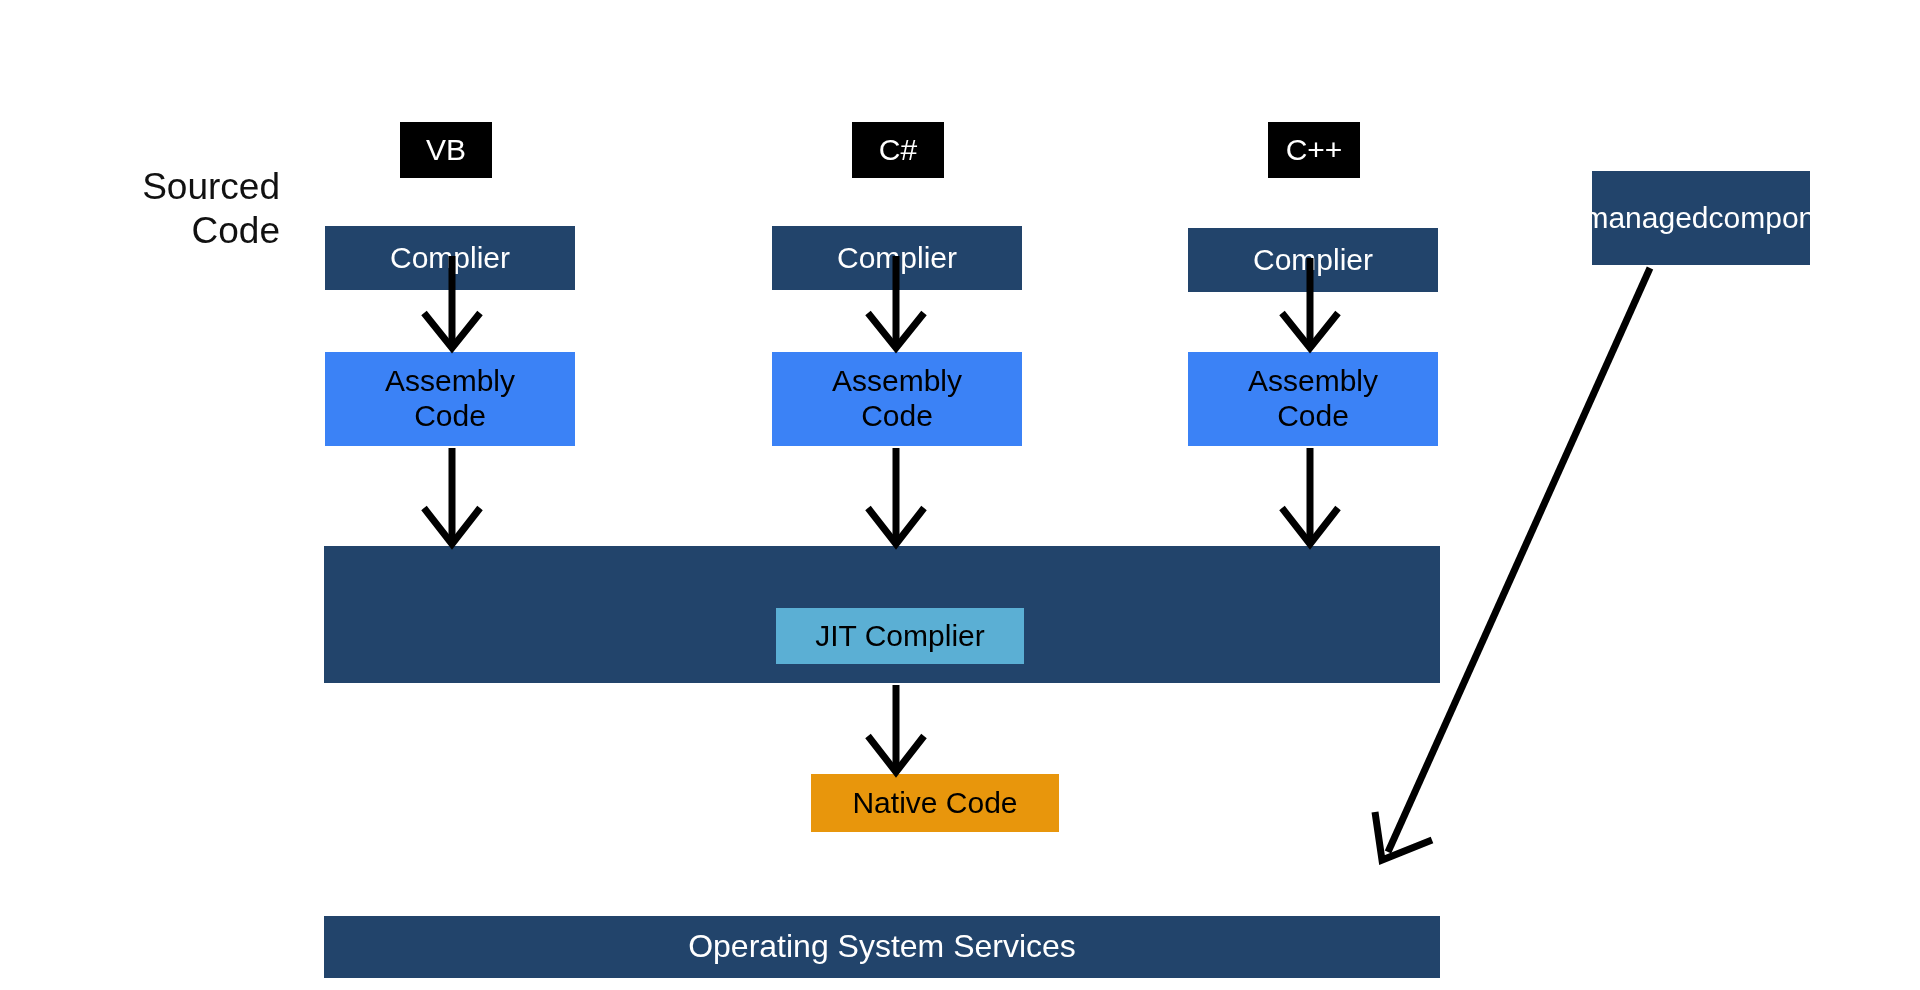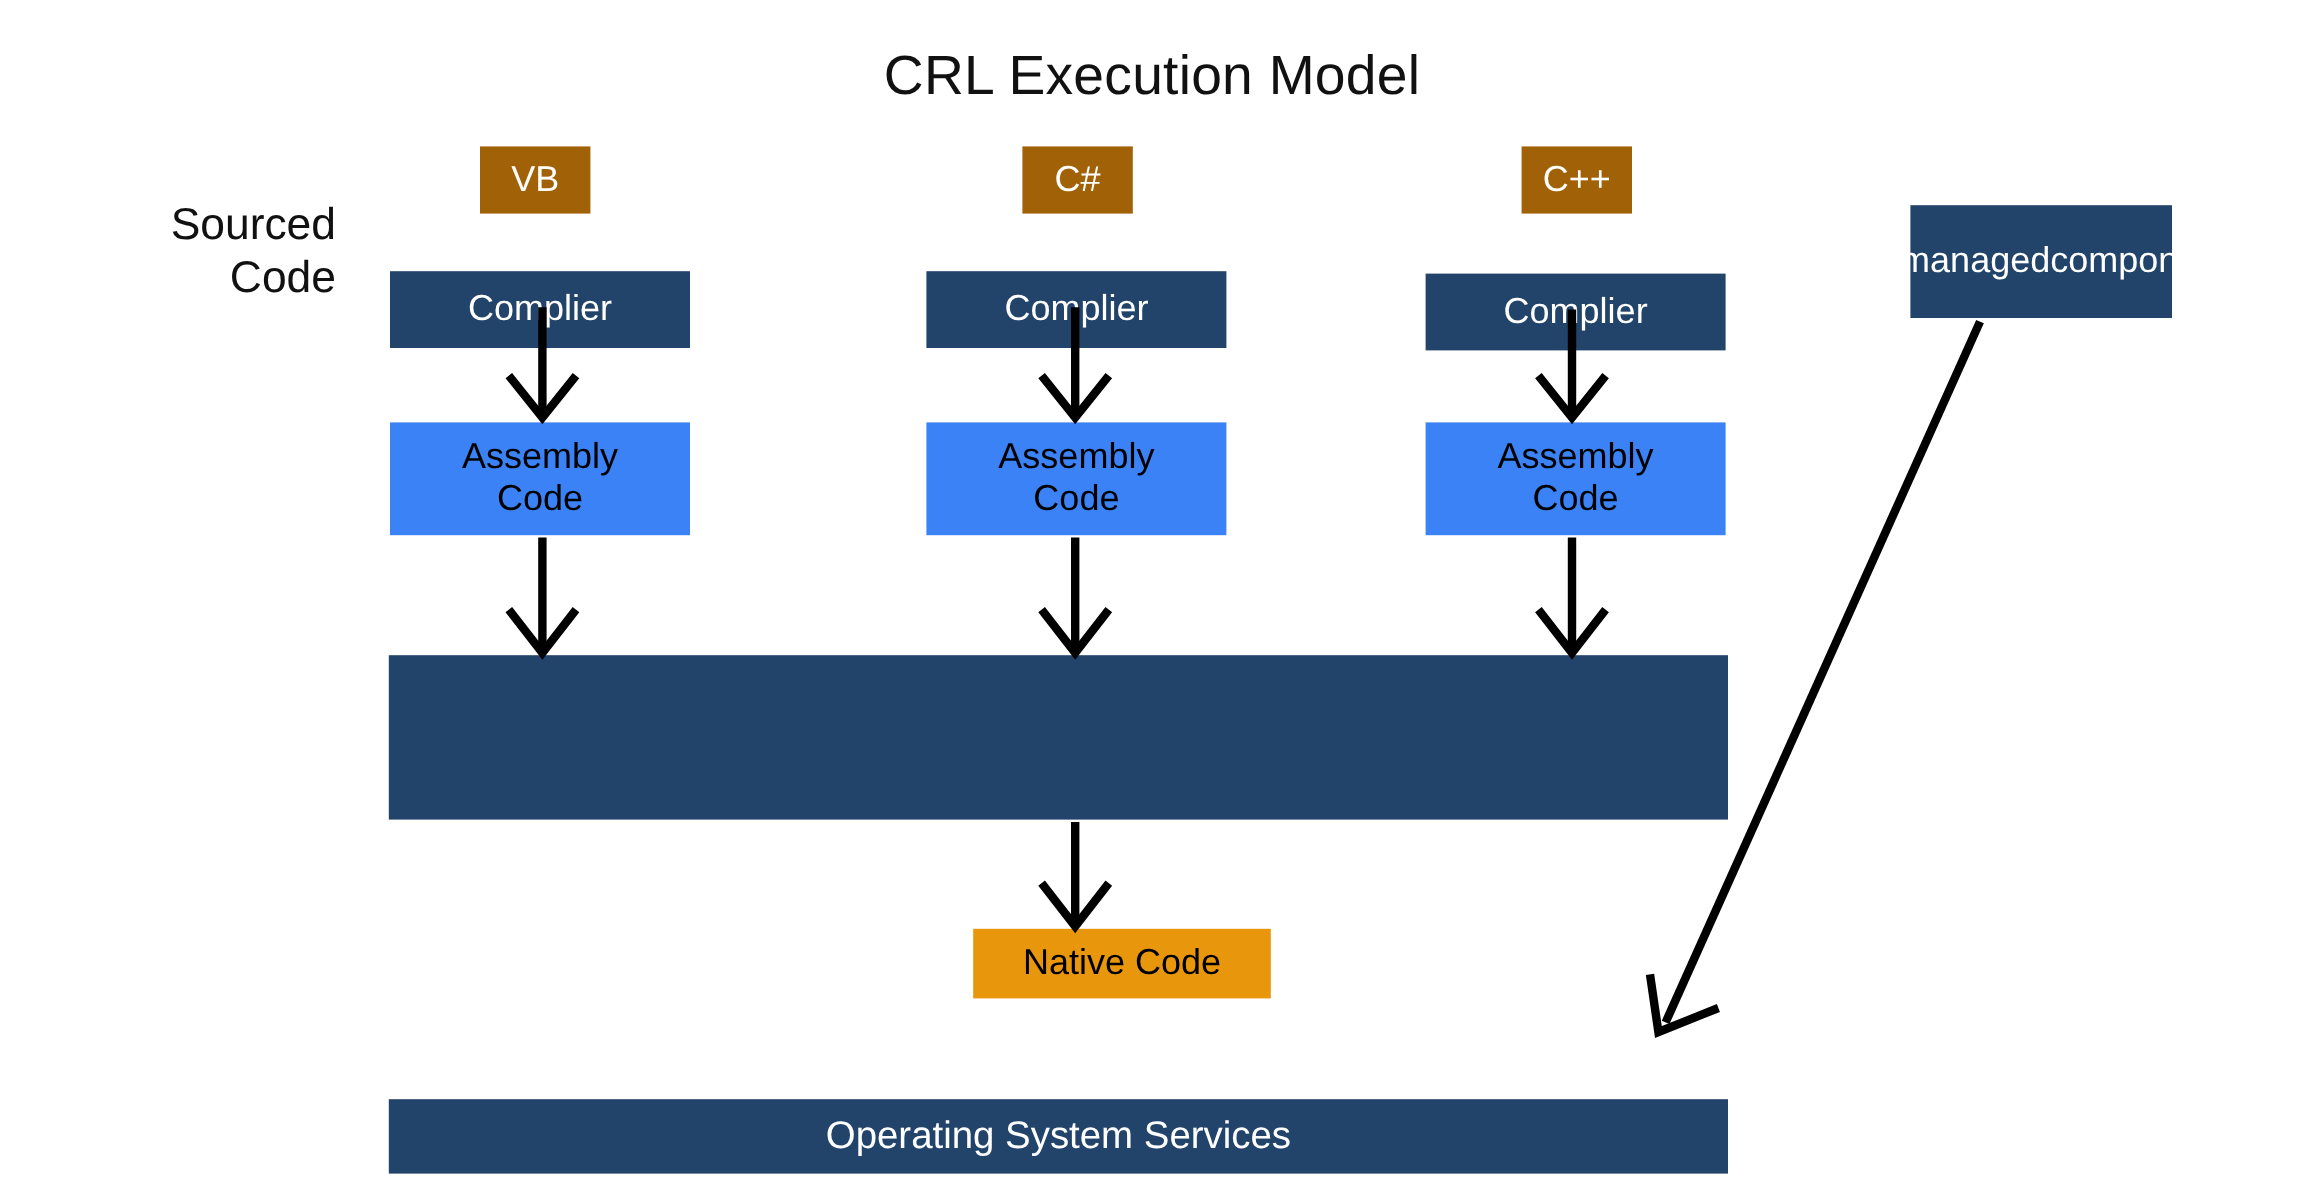--- a/index.html
+++ b/index.html
@@ -47,21 +47,21 @@
     position: absolute;
     box-sizing: border-box;
     display: flex;
     align-items: center;
     justify-content: center;
     text-align: center;
     line-height: 1.16;
   }
 
   .lang-box {
-    background: #a16207;
+    background: #000000;
     color: #ffffff;
     font-size: 30px;
   }
 
   .compiler-box {
     background: #22446B;
     color: #ffffff;
     font-size: 30px;
     margin-top: 36px;
   }
@@ -111,21 +111,20 @@
   svg.arrows line, svg.arrows polyline, svg.arrows path {
     stroke: #000000;
     fill: none;
   }
 </style>
 </head>
 <body>
 
 <div class="stage">
 
-  <div class="title">CRL Execution Model</div>
 
   <div class="side-label" style="left:60px; top:165px; width:220px;">
     <div>Sourced</div>
     <div>Code</div>
   </div>
 
   <div class="box lang-box" style="left:400px; top:122px; width:92px; height:56px;">VB</div>
   <div class="box compiler-box" style="left:325px; top:190px; width:250px; height:64px;">Complier</div>
   <div class="box assembly-box" style="left:325px; top:352px; width:250px; height:94px; flex-direction:column;">
     <div>Assembly</div>
@@ -140,20 +139,21 @@
   </div>
 
   <div class="box lang-box" style="left:1268px; top:122px; width:92px; height:56px;">C++</div>
   <div class="box compiler-box" style="left:1188px; top:192px; width:250px; height:64px;">Complier</div>
   <div class="box assembly-box" style="left:1188px; top:352px; width:250px; height:94px; flex-direction:column;">
     <div>Assembly</div>
     <div>Code</div>
   </div>
 
   <div class="clr-bar" style="left:324px; top:546px; width:1116px; height:137px;"></div>
+  <div class="box jit-box" style="left:776px; top:608px; width:248px; height:56px;">JIT Complier</div>
 
   <div class="box native-box" style="left:772px; top:774px; width:248px; height:58px;margin-left:39px;">Native Code</div>
 
   <div class="box os-bar" style="left:324px; top:888px; width:1116px; height:62px;margin-top:28px;">Operating System Services</div>
 
   <div class="box unmanaged-box" style="left:1592px; top:171px; width:218px; height:94px; ">
     <div>Unmanaged</div>
     <div>component</div>
   </div>
 

